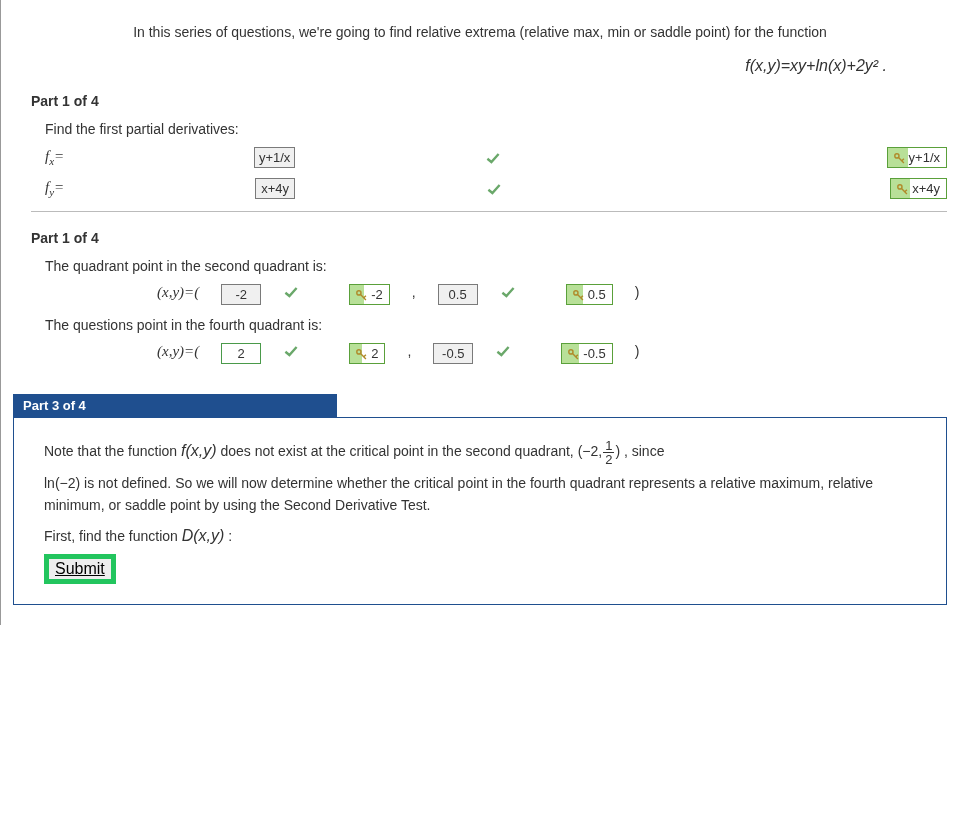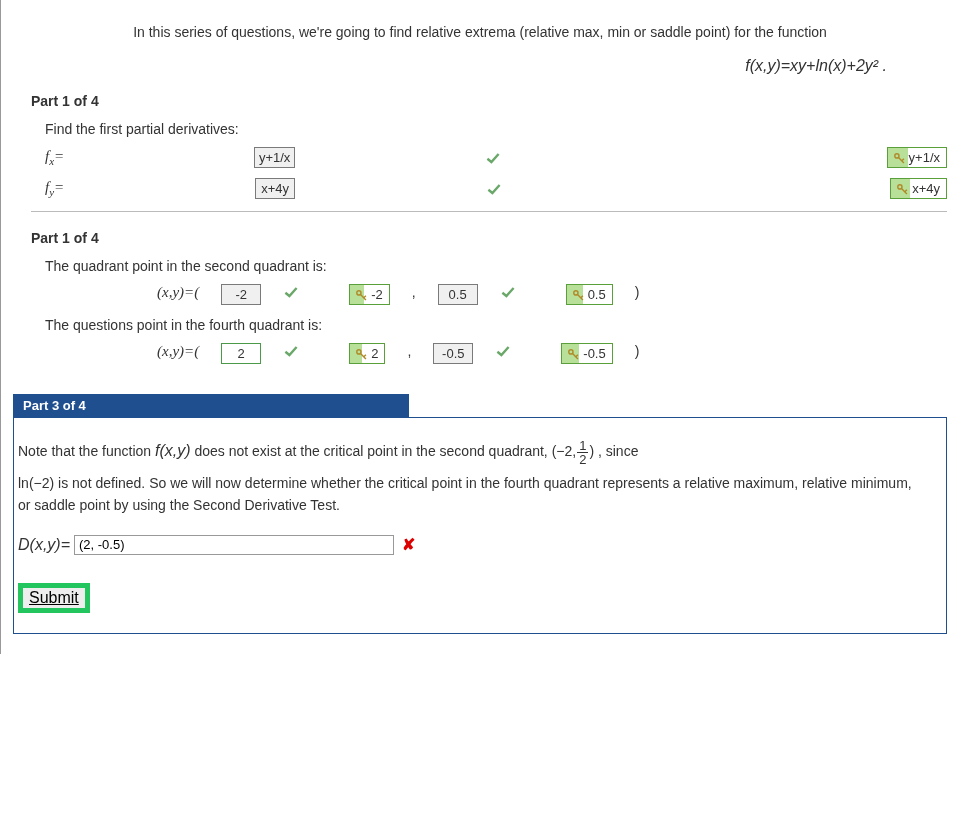--- a/index.html
+++ b/index.html
@@ -73,27 +73,27 @@
     display: flex;
     align-items: flex-start;
     gap: 22px;
     margin: 6px 0 12px 112px;
   }
   .part3-tab {
     background: #1f4f8f;
     color: #fff;
     font-weight: bold;
     padding: 4px 10px;
-    width: 396px;
+    width: 324px;
     margin-top: 30px;
     font-size: 13px;
   }
   .part3-box {
     border: 1px solid #1f4f8f;
-    padding: 14px 18px 20px 4px;
+    padding: 14px 18px 20px 30px;
   }
   .part3-box p { margin: 6px 0; line-height: 1.6; }
   .frac {
     display: inline-flex;
     flex-direction: column;
     align-items: center;
     vertical-align: middle;
     font-size: 13px;
     line-height: 1;
     margin: 0 1px;
@@ -260,21 +260,20 @@
     <span> does not exist at the critical point in the second quadrant, </span>
     <span>(−2,</span><span class="frac">
         <span class="num">1</span>
         <span class="den">2</span>
       </span><span>)</span>
     <span> , since</span>
   </p>
   <p>
     <span>ln(−2)</span><span> is not defined. So we will now determine whether the critical point in the fourth quadrant represents a relative maximum, relative minimum, or saddle point by using the Second Derivative Test.</span>
   </p>
-
-  <div class="dxy-row">
-    <span class="eq-f">D(x,y)=</span>
-    <input type="text" class="text-input" value="(2, -0.5)" style="">
-    <span class="x-icon">✘</span>
-  </div>
+  <p>
+    <span>First, find the function </span>
+    <span class="eq-f">D(x,y)</span><span> :</span>
+  </p>
+
 
   <button class="submit-btn">Submit</button>
 </div>
 
 </body></html>

